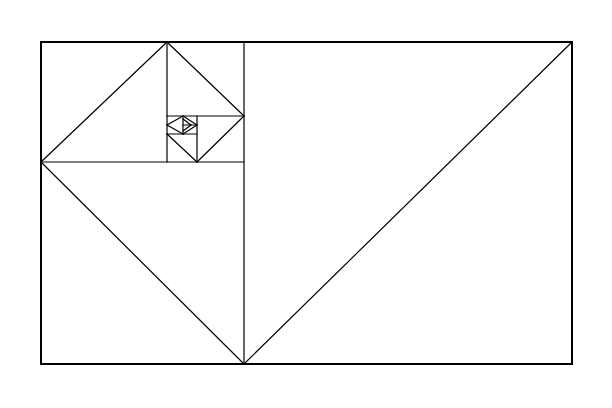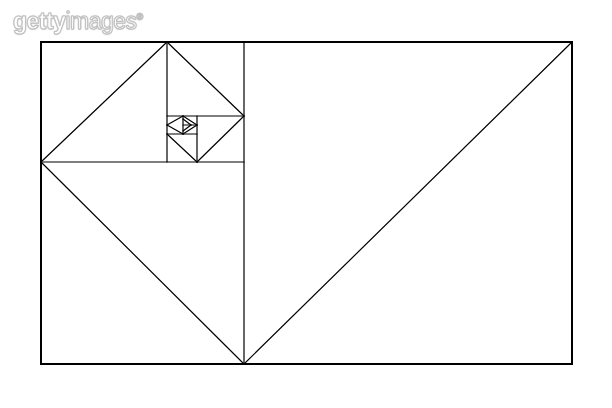--- a/index.html
+++ b/index.html
@@ -45,23 +45,20 @@
     font-size: 9px;
     font-weight: normal;
     vertical-align: super;
     letter-spacing: 0;
   }
 </style>
 </head>
 <body>
 
 <div class="stage">
-  <div class="watermark">
-    <span class="bold">getty</span><span class="light">images</span><sup>®</sup>
-  </div>
 
   <svg class="diagram" id="diagram-svg" xmlns="http://www.w3.org/2000/svg" width="612" height="408" viewBox="0 0 612 408" style="background: rgb(255, 255, 255);">
       <rect x="41" y="42" width="531" height="322" fill="none" stroke="#000000" stroke-width="2"></rect>
       <line x1="244" y1="42" x2="244" y2="364" stroke="#000000" stroke-width="1.2" stroke-linecap="round"></line>
       <line x1="167" y1="42" x2="167" y2="162" stroke="#000000" stroke-width="1.2" stroke-linecap="round"></line>
       <line x1="41" y1="162" x2="244" y2="162" stroke="#000000" stroke-width="1.2" stroke-linecap="round"></line>
       <line x1="167" y1="116" x2="244" y2="116" stroke="#000000" stroke-width="1.2" stroke-linecap="round"></line>
       <line x1="197" y1="116" x2="197" y2="162" stroke="#000000" stroke-width="1.2" stroke-linecap="round"></line>
       <line x1="167" y1="134" x2="197" y2="134" stroke="#000000" stroke-width="1.2" stroke-linecap="round"></line>
       <line x1="183" y1="116" x2="183" y2="134" stroke="#000000" stroke-width="1.2" stroke-linecap="round"></line>

